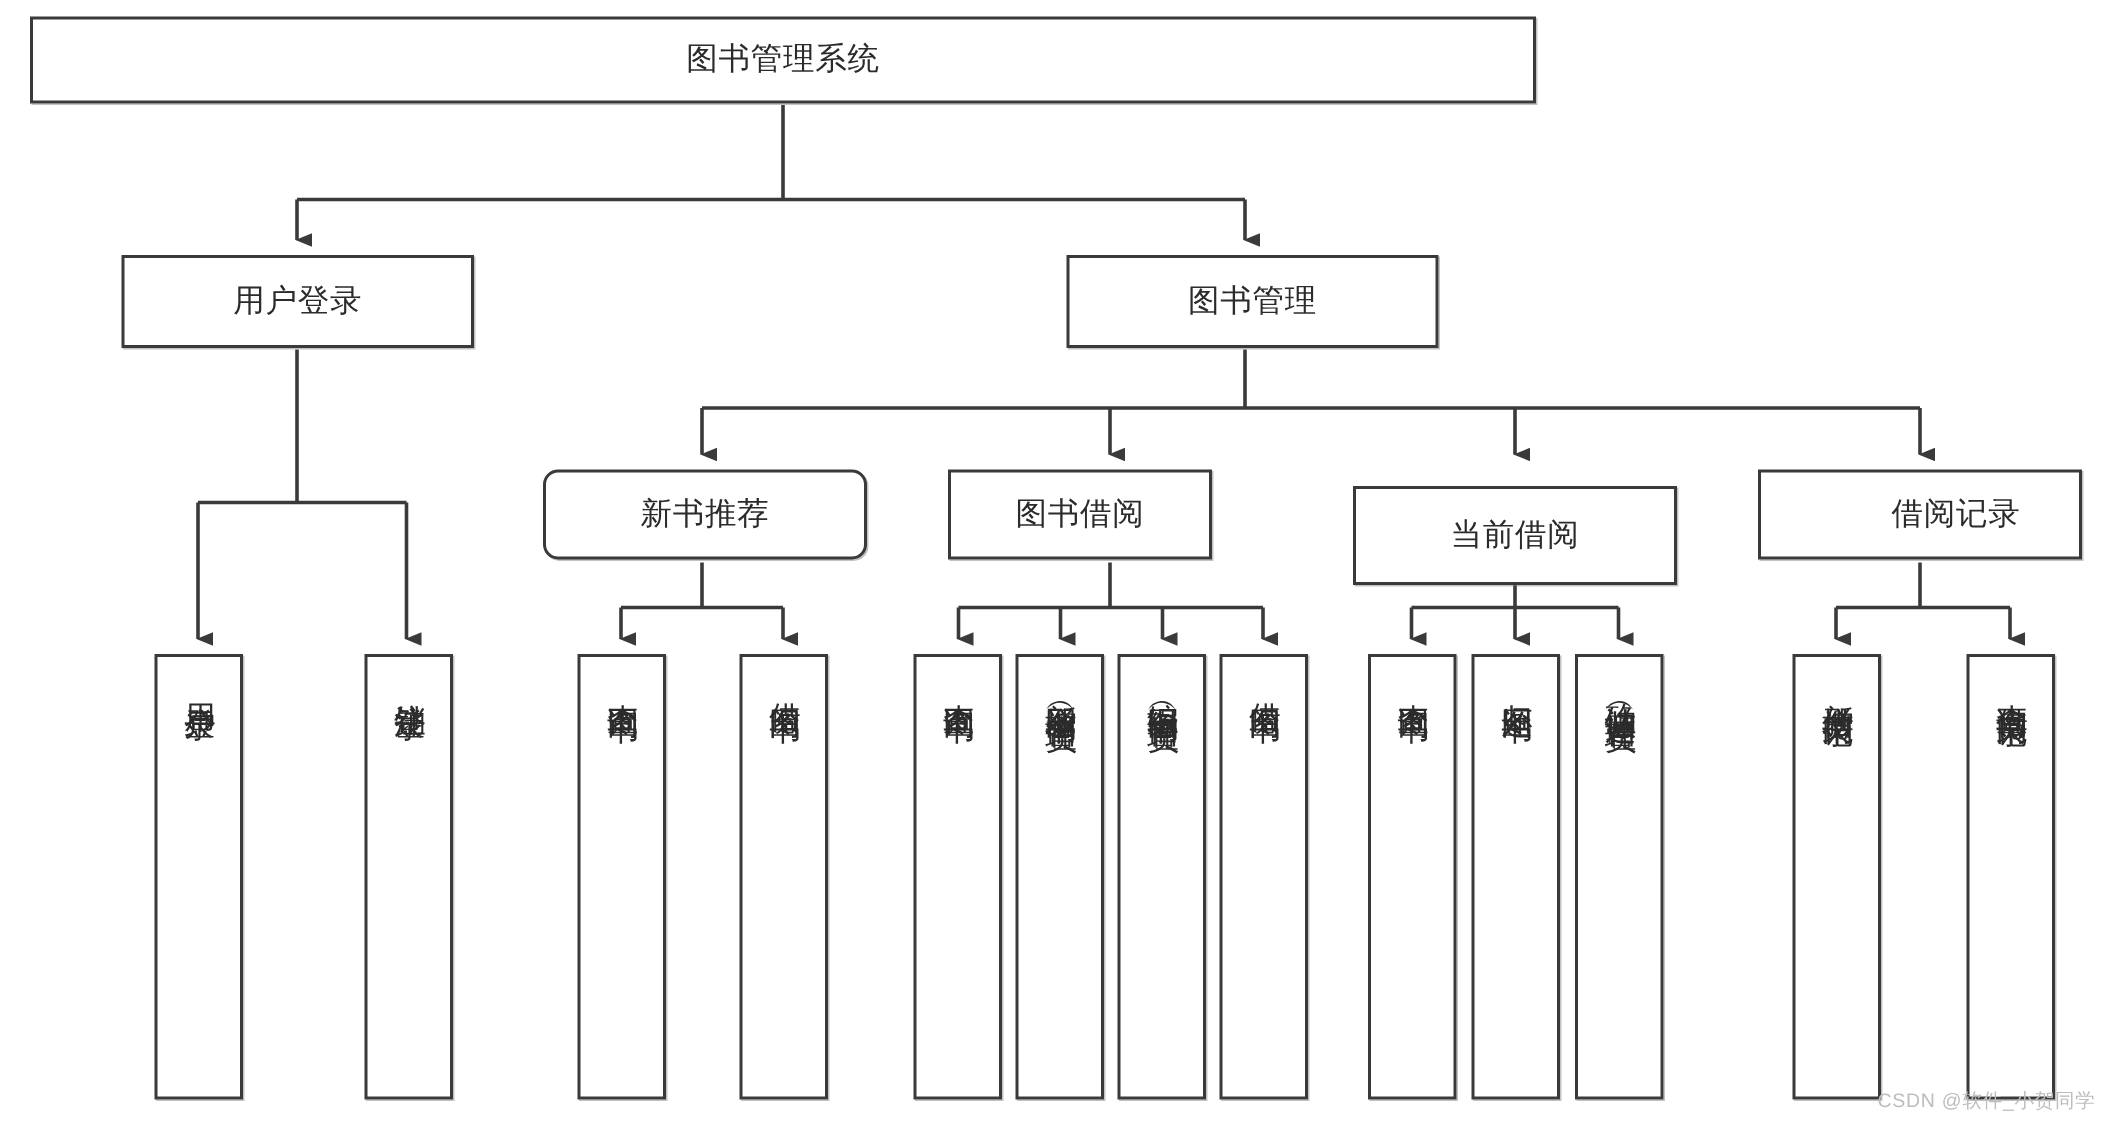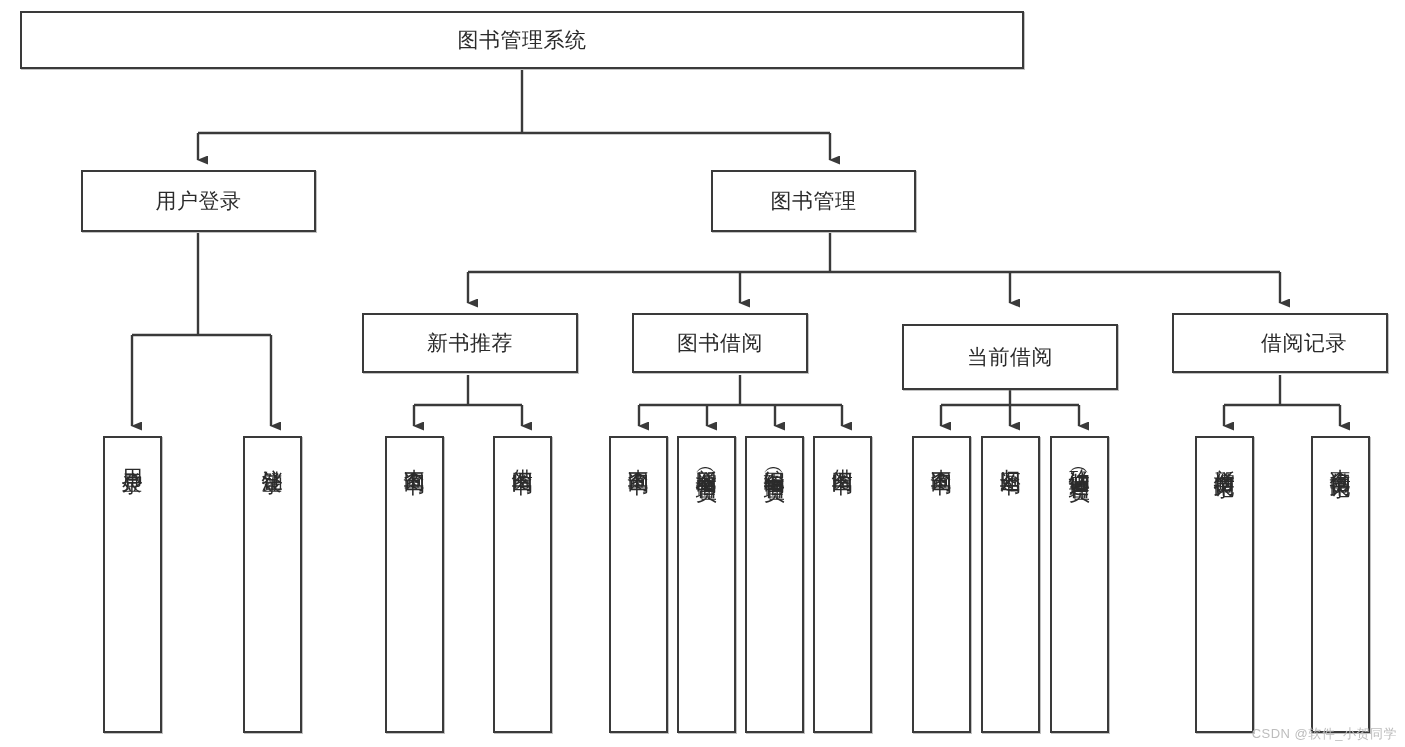--- a/index.html
+++ b/index.html
@@ -127,25 +127,25 @@
     </g>
   </svg>
 
   <div class="node root horiz" style="left:20px; top:11px; width:1004px; height:58px;">
     <span class="label">图书管理系统</span>
   </div>
 
   <div class="node horiz" style="left:81px; top:170px; width:235px; height:62px;">
     <span class="label">用户登录</span>
   </div>
-  <div class="node horiz" style="left:711px; top:170px; width:205px; height:62px;">
+  <div class="node horiz" style="left:711px; top:170px; width:248px; height:62px;">
     <span class="label">图书管理</span>
   </div>
 
-  <div class="node horiz" style="left:362px; top:313px; width:216px; height:60px;">
+  <div class="node horiz" style="left:362px; top:313px; width:216px; height:60px;border-radius:10px;">
     <span class="label">新书推荐</span>
   </div>
   <div class="node horiz" style="left:632px; top:313px; width:176px; height:60px;">
     <span class="label">图书借阅</span>
   </div>
   <div class="node horiz" style="left:902px; top:313px; width:216px; height:66px;margin-top:11px;">
     <span class="label">当前借阅</span>
   </div>
   <div class="node horiz" style="left:1172px; top:313px; width:216px; height:60px;padding-left:48px;">
     <span class="label">借阅记录</span>

